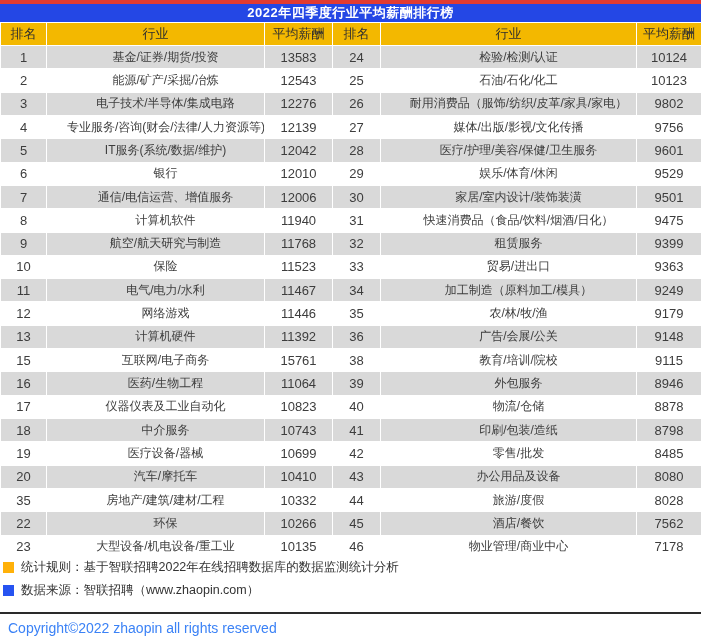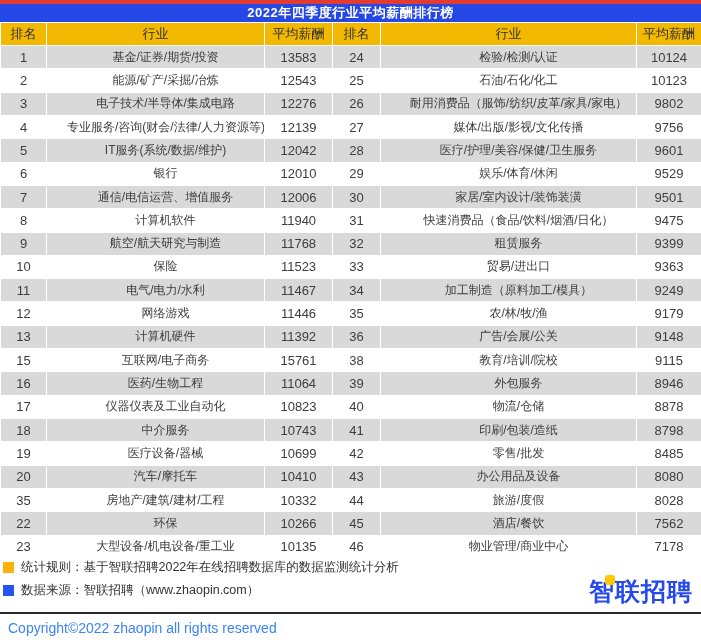--- a/index.html
+++ b/index.html
@@ -249,21 +249,17 @@
   <div class="footer">
     <div class="legend-line">
       <span class="swatch yellow"></span>
       <span class="note">统计规则：基于智联招聘2022年在线招聘数据库的数据监测统计分析</span>
     </div>
     <div class="legend-line">
       <span class="swatch blue"></span>
       <span class="note">数据来源：智联招聘（www.zhaopin.com）</span>
     </div>
 
-    <div class="logo">
-      <span class="logo-text">智联招聘</span>
-      <span class="logo-dot"></span>
-    </div>
 
     <div class="divider"></div>
     <div class="copyright">Copyright©2022 zhaopin all rights reserved</div>
   </div>
 </div>
 
 </body></html>

